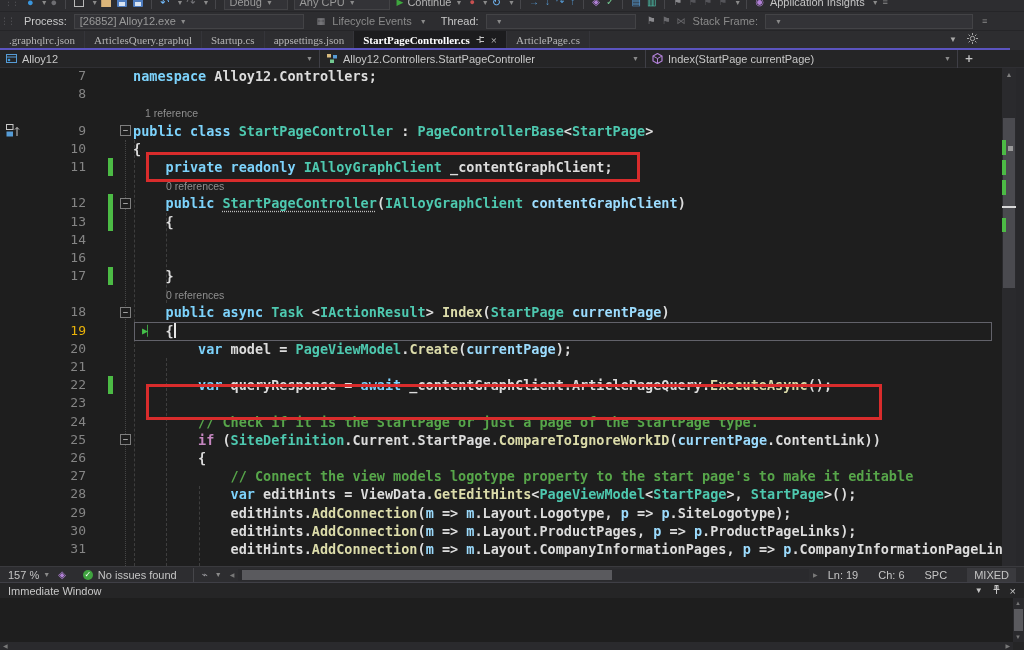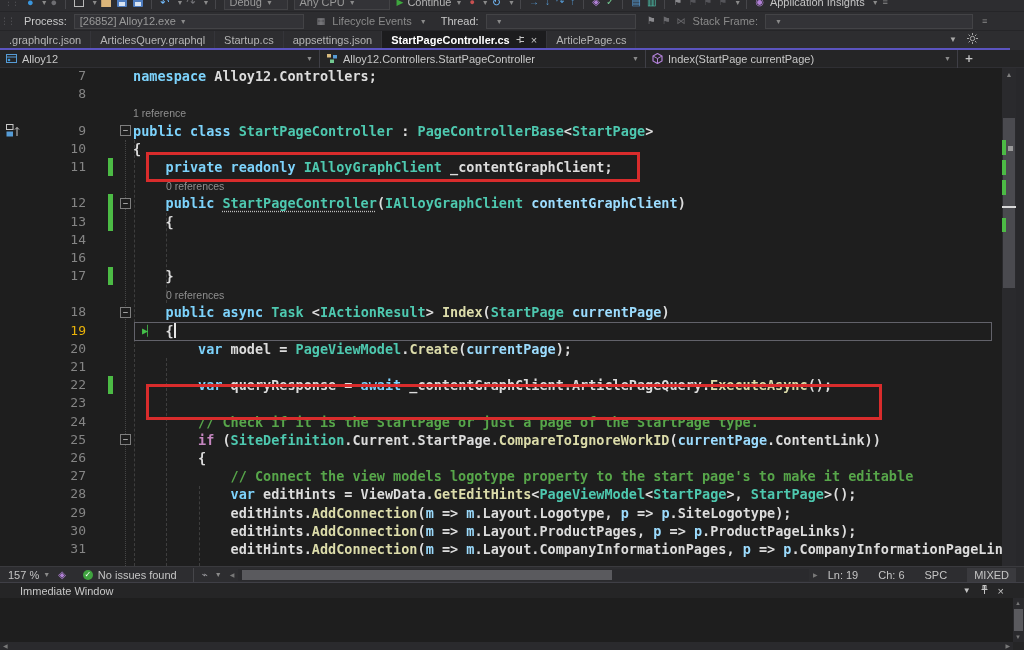--- a/index.html
+++ b/index.html
@@ -29,21 +29,21 @@
 
   
   .tb2{position:absolute;left:0;top:12px;width:1024px;height:19px;background:#2D2D30;
        display:flex;align-items:center;font-size:11px;border-bottom:1px solid #252528;}
   .tb2 .lbl{color:#C8C8C8;margin:0 4px;}
   .tb2 .lbl.dim{color:#8A8A8A;}
   .tb2 .combo{height:15px;}
 
   
   .tabstrip{position:absolute;left:0;top:31px;width:1024px;height:19px;background:#2D2D30;}
-  .tabs-inner{position:absolute;left:0;top:0;height:17px;display:flex;}
+  .tabs-inner{position:absolute;left:0;top:0;height:17px;display:flex;font-family:Liberation Serif, serif;}
   .tab{display:flex;align-items:center;height:17px;padding:0 9px;font-size:11px;color:#B4B4B4;
        border-right:1px solid #35353A;white-space:nowrap;}
   .tab.active{background:#1C1C1E;color:#FFFFFF;font-weight:bold;}
   .tab .tico{margin-left:6px;display:inline-flex;align-items:center;}
   .tab .close{color:#C5C5C5;font-size:11px;font-weight:normal;line-height:10px;}
   .tabline{position:absolute;left:0;top:17px;width:1010px;height:2px;}
   .tabctl{position:absolute;right:46px;top:2px;display:flex;align-items:center;gap:10px;color:#A8A8A8;font-size:8px;}
 
   
   .navbar{position:absolute;left:0;top:50px;width:1024px;height:18px;background:#252526;
@@ -98,21 +98,21 @@
          font-size:8px;line-height:10px;text-align:center;margin:0 5px 0 14px;}
   .hscroll{position:relative;height:12px;background:#2A2A2D;flex:1;margin:0 4px;}
   .hthumb{position:absolute;left:4px;top:1px;height:10px;width:370px;background:#5A5A5E;}
   .st-right{display:flex;align-items:center;gap:20px;margin:0 8px 0 10px;text-align:right;}
   .chip{background:#3A3A3E;padding:1px 7px;}
 
   
   .imm{position:absolute;left:0;top:582px;width:1024px;height:68px;background:#1E1E1E;
        border-top:1px solid #3F3F46;}
   .immtitle{height:15px;background:#252526;display:flex;align-items:center;font-size:11px;color:#C8C8C8;
-            padding:0 20px;}
+            padding:0 8px;}
   .immbtns{margin-left:auto;display:flex;align-items:center;gap:9px;color:#C5C5C5;}
   .immvscroll{position:absolute;right:0;top:15px;width:11px;bottom:8px;background:#2A2A2D;}
   .immvthumb{position:absolute;left:1px;top:11px;width:9px;height:22px;background:#5A5A5E;}
   .immhscroll{position:absolute;left:0;bottom:0;height:8px;right:11px;background:#2A2A2D;
               display:flex;justify-content:space-between;align-items:center;padding:0 3px;}
   .sarr{color:#787878;font-size:6px;line-height:8px;}
   .corner{position:absolute;right:0;bottom:0;width:11px;height:8px;background:#252526;}
 </style>
 <style>.tk-k{color:#7dd3fc}.tk-ck{color:#C586C0}.tk-ty{color:#4EC9B0}.tk-tyu{color:#4EC9B0}.tk-mt{color:#DCDCAA}.tk-pm{color:#9CDCFE}.tk-pl{color:#DCDCDC}.tk-cm{color:#57A64A}.tabline{background:#5B54C0}.g-bar .bar,.vmark{background:#4CBB45}.hlbox{border-color:#D92C2C}</style></head>
 <body>
@@ -309,21 +309,21 @@
           <span class="g-num">8</span>
           <span class="g-bar"></span>
           <span class="g-fold"></span>
           <span class="g-txt"></span>
         </div>
         <div class="crow">
           <span class="g-glyph"></span>
           <span class="g-num"></span>
           <span class="g-bar"></span>
           <span class="g-fold"></span>
-          <span class="g-txt"><span class="lens" style="margin-left: 0px;">1 reference</span></span>
+          <span class="g-txt"><span class="lens" style="margin-left: 12px;">1 reference</span></span>
         </div>
         <div class="crow">
           <span class="g-glyph"><span><svg width="14" height="14" viewBox="0 0 14 14" style="position:absolute;left:6px;top:2px">
                 <rect x="0.5" y="0.5" width="6.5" height="5" fill="none" stroke="#C8C8C8"></rect>
                 <rect x="0.5" y="7.5" width="6.5" height="5" fill="#569CD6"></rect>
                 <path d="M11 12 L11 3.5 M9 5.5 L11 3.5 L13 5.5" stroke="#C8C8C8" fill="none"></path>
               </svg></span></span>
           <span class="g-num">9</span>
           <span class="g-bar"></span>
           <span class="g-fold">

